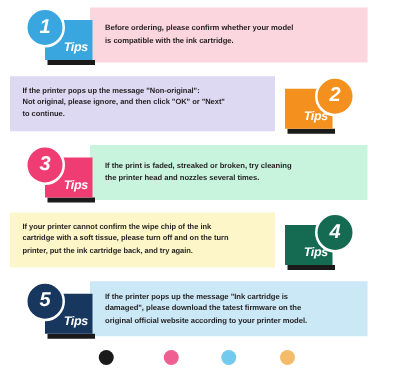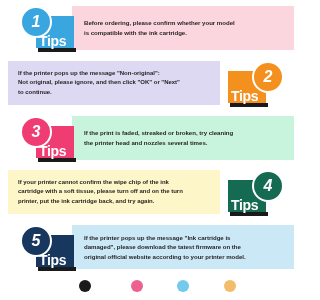--- a/index.html
+++ b/index.html
@@ -71,25 +71,27 @@
   .shadow {
     position: absolute;
     height: 4px;
     background: #1a1a1a;
   }
   .tip.left-badge  .shadow { left: 24px; top: 44px; width: 38px; }
   .tip.right-badge .shadow { left: 8px;  top: 44px; width: 38px; }
 
   .tips-word {
     position: absolute;
-    font-size: 14px;
+    font-size: 10px;
     font-weight: bold;
+    font-style: italic;
     color: #ffffff;
     letter-spacing: -0.3px;
     top: 29px;
+    margin-left: 12px;
   }
   .tip.left-badge  .tips-word { left: 25px; }
   .tip.right-badge .tips-word { left: 9px; }
 
   .circle {
     position: absolute;
     top: 2px;
     width: 32px;
     height: 32px;
     border-radius: 50%;

